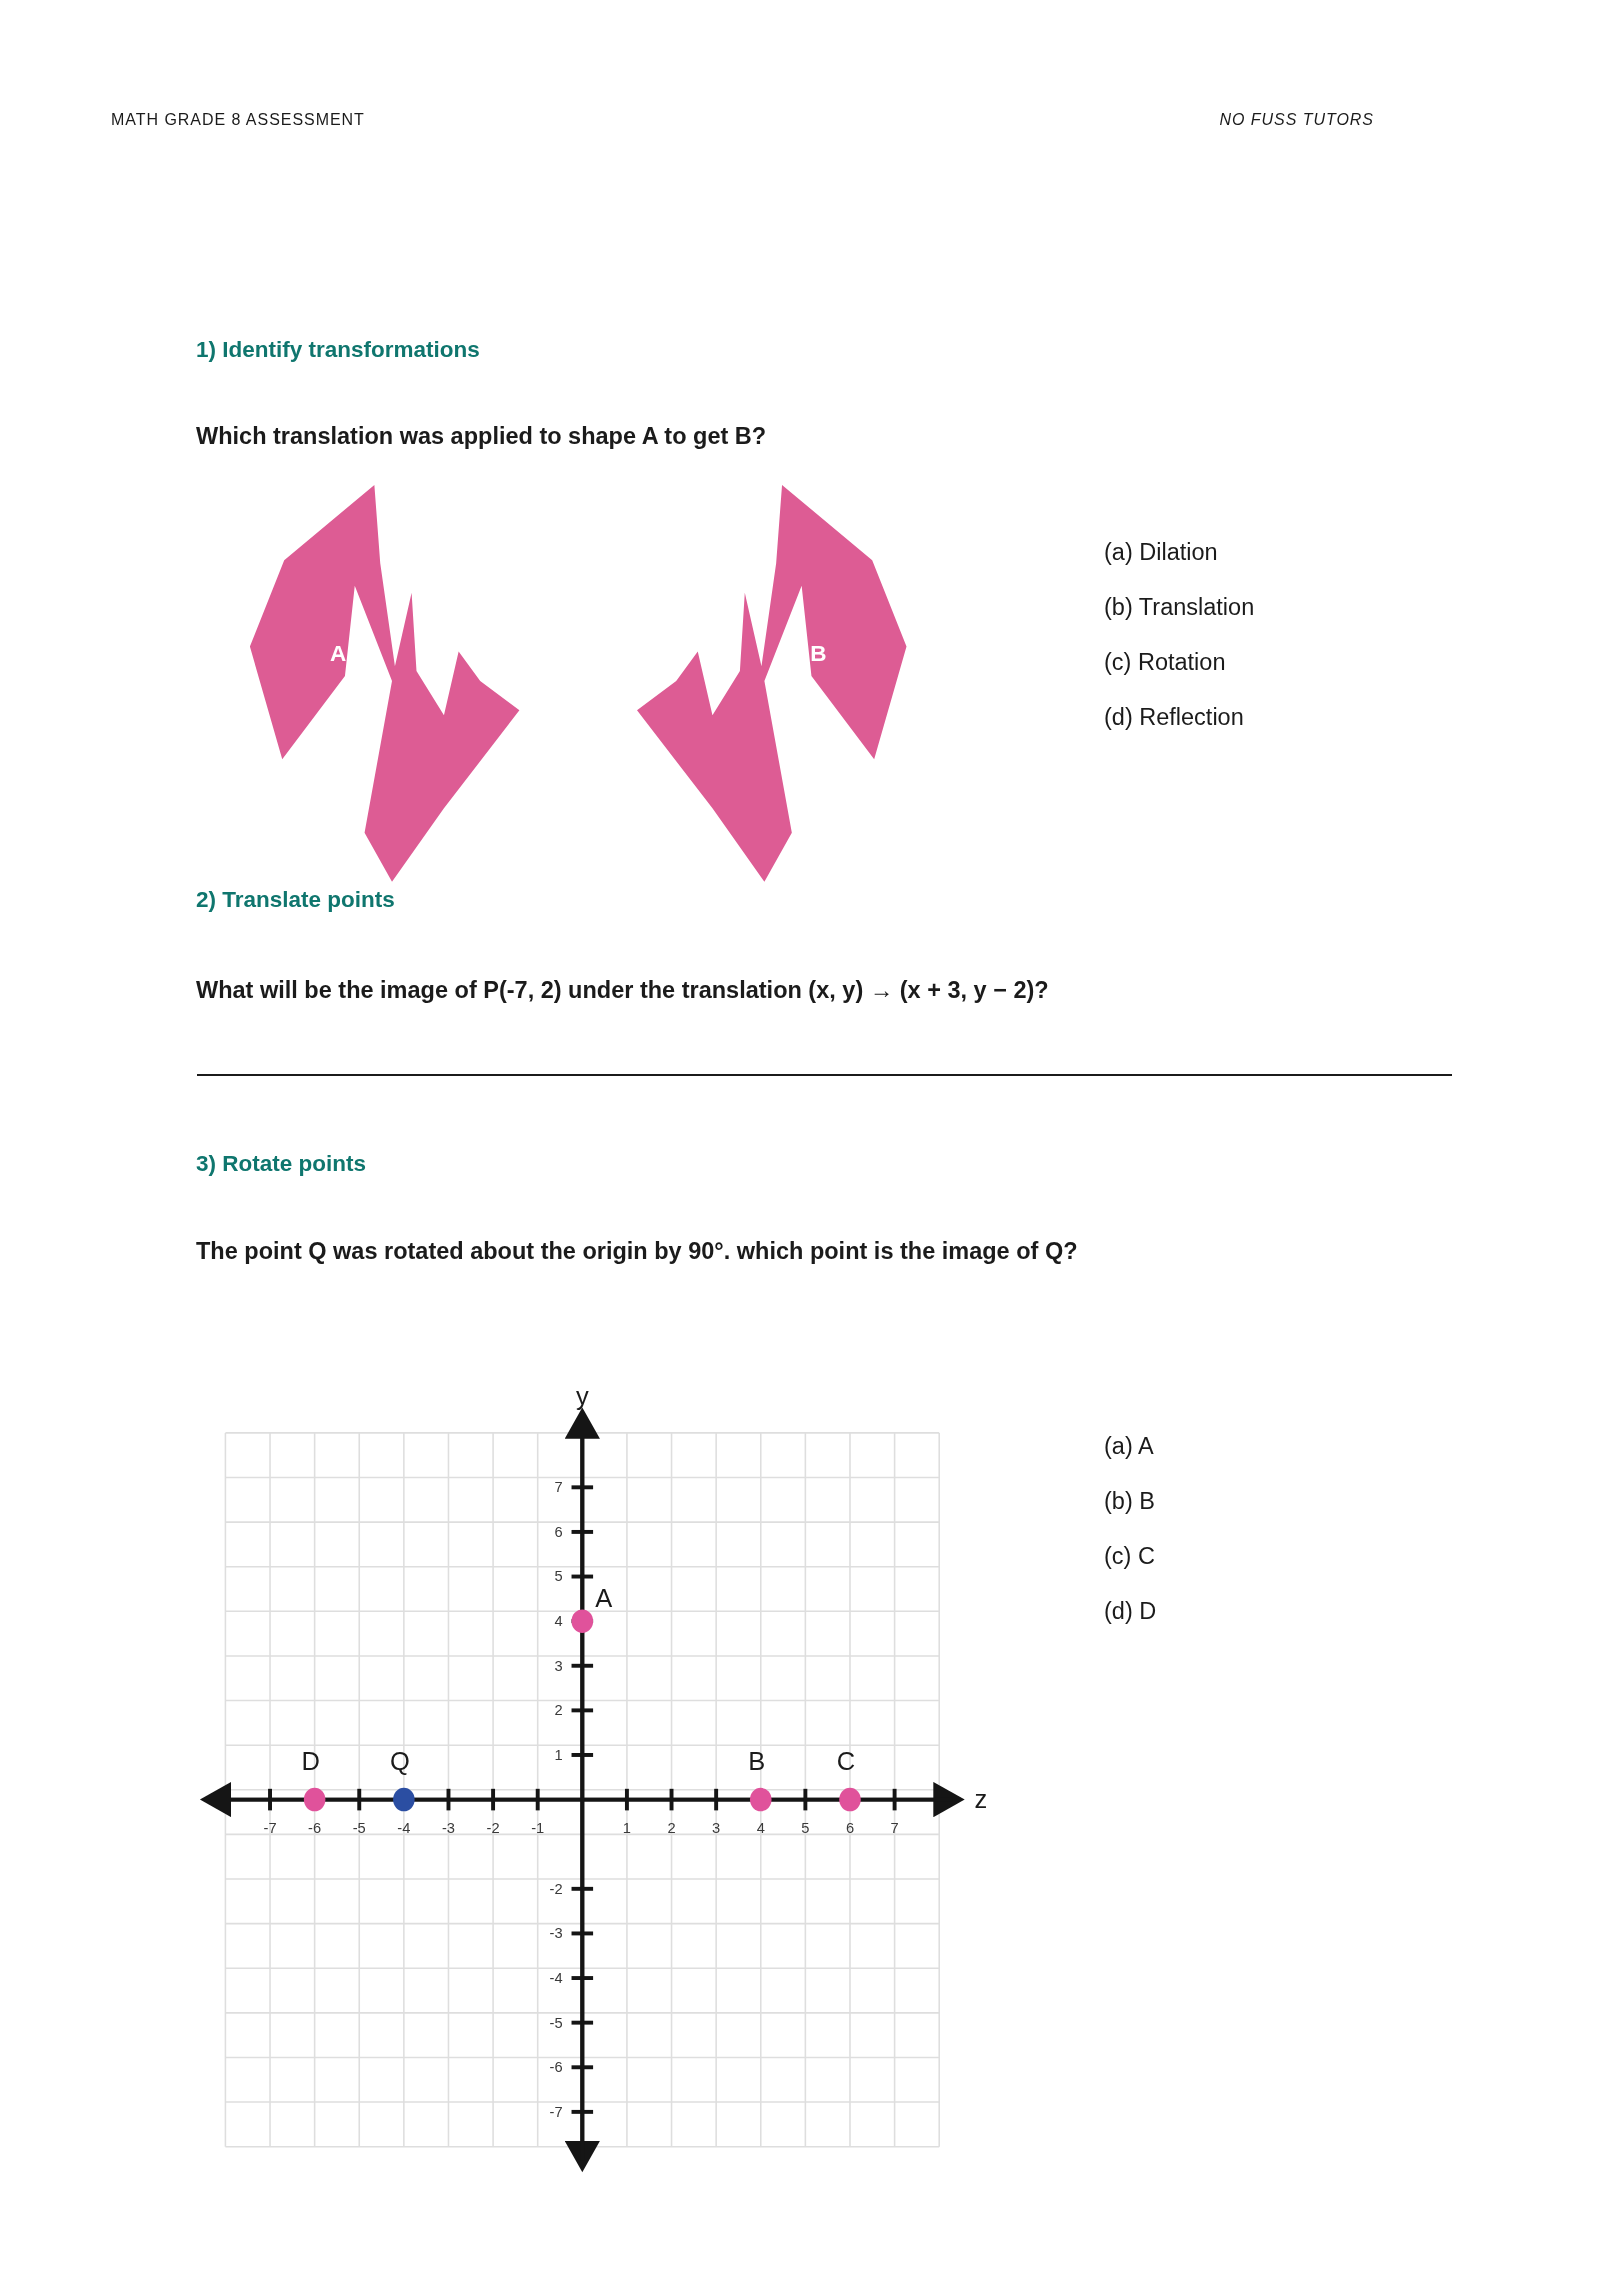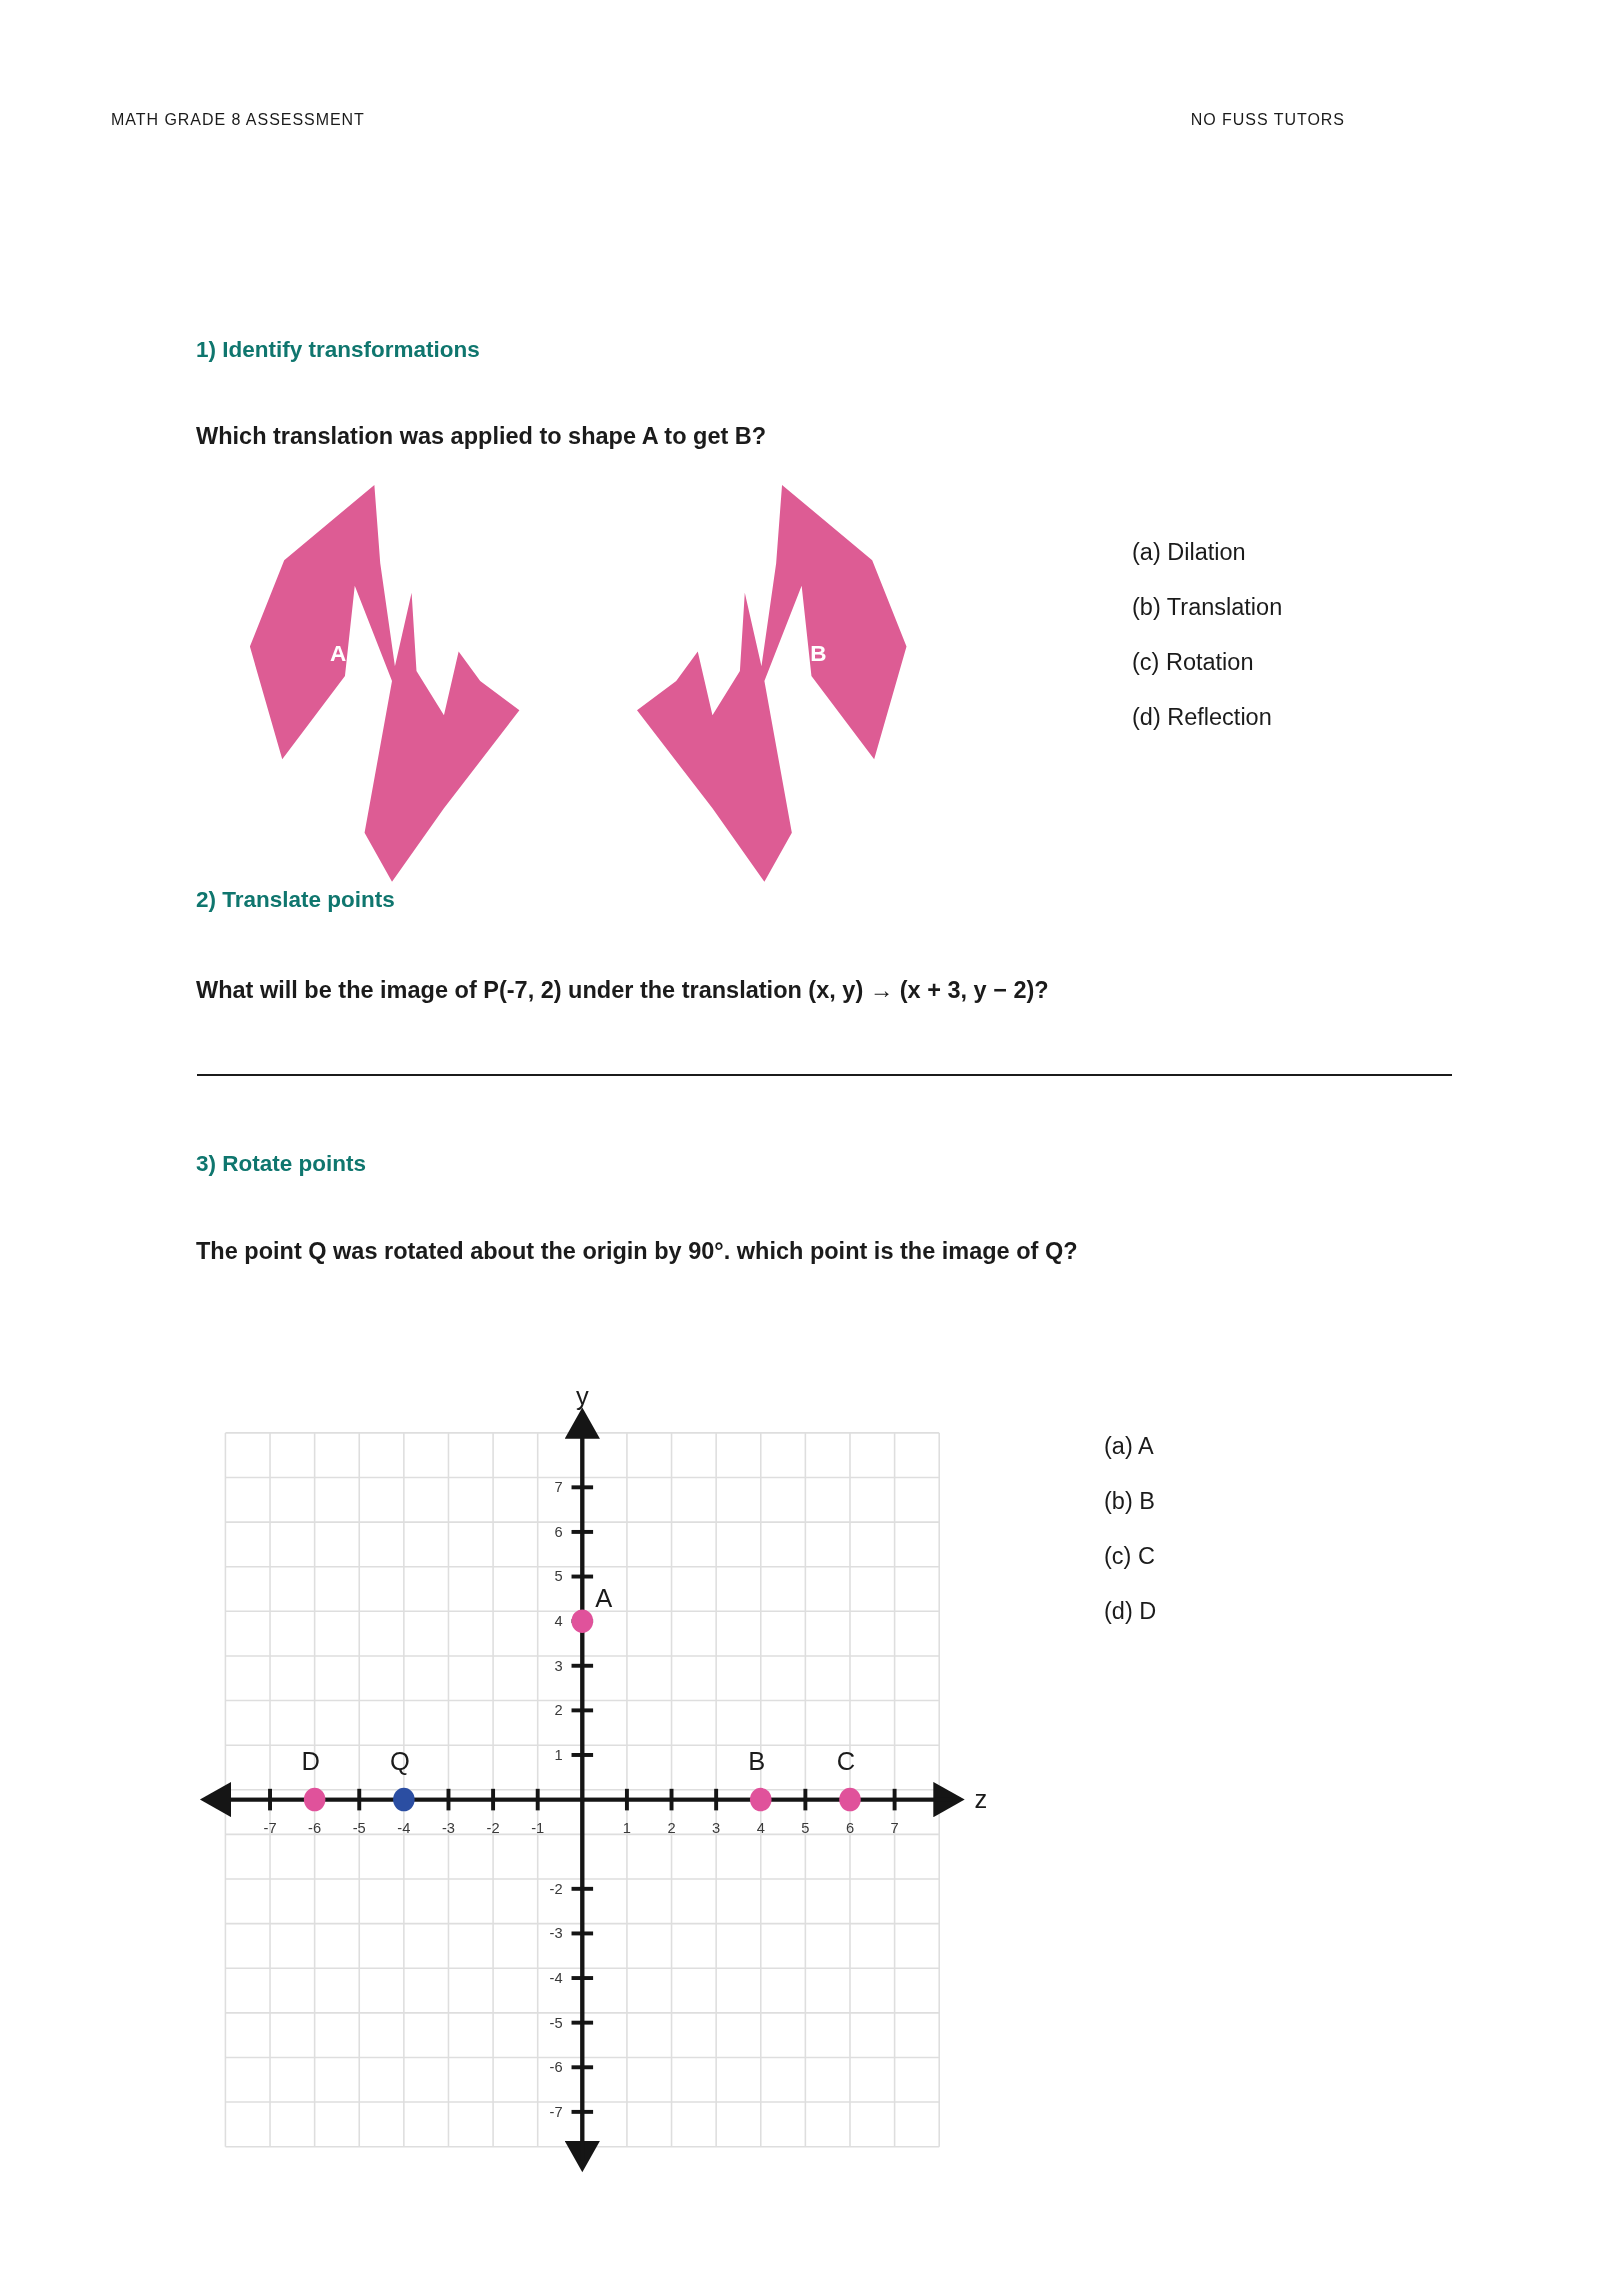--- a/index.html
+++ b/index.html
@@ -23,21 +23,21 @@
   .runhead {
     position: absolute;
     top: 111px;
     font-size: 16px;
     letter-spacing: 0.06em;
     color: #1b1b1b;
     font-weight: 400;
     white-space: nowrap;
   }
   .runhead.left  { left: 111px; }
-  .runhead.right { right: 127px; }
+  .runhead.right { right: 98px; font-style: italic; }
 
   
   .unit-title {
     position: absolute;
     left: 196px;
     top: 235px;
     font-size: 41px;
     font-weight: 700;
     color: #F5855F;
     letter-spacing: 0.006em;
@@ -146,21 +146,21 @@
       <path d="M 90 92 L 55 180 L 88 295 L 152 210 L 162 118 L 200 215 L 172 370 L 200 420 L 253 345 L 330 245 L 290 215 L 268 185 L 253 250 L 225 205 L 220 125 L 203 200 L 188 95 L 182 15 Z" fill="#DD5C94"></path>
       <text class="shape-label" x="145" y="195" text-anchor="middle">A</text>
 
       <g transform="translate(780,0) scale(-1,1)">
         <path d="M 90 92 L 55 180 L 88 295 L 152 210 L 162 118 L 200 215 L 172 370 L 200 420 L 253 345 L 330 245 L 290 215 L 268 185 L 253 250 L 225 205 L 220 125 L 203 200 L 188 95 L 182 15 Z" fill="#DD5C94"></path>
       </g>
       <text class="shape-label" x="635" y="195" text-anchor="middle">B</text>
     </svg>
   </div>
 
-  <div class="options" style="top:525px;margin-left:28px;">
+  <div class="options" style="top:525px;">
     <div class="option">(a) Dilation</div>
     <div class="option">(b) Translation</div>
     <div class="option">(c) Rotation</div>
     <div class="option">(d) Reflection</div>
   </div>
 
   <div class="q-heading" style="top:887px;">2) Translate points</div>
   <div class="q-text" style="top:977px;">What will be the image of P(-7, 2) under the translation (x, y) → (x + 3, y − 2)?</div>
   <div class="answer-rule"></div>
 

